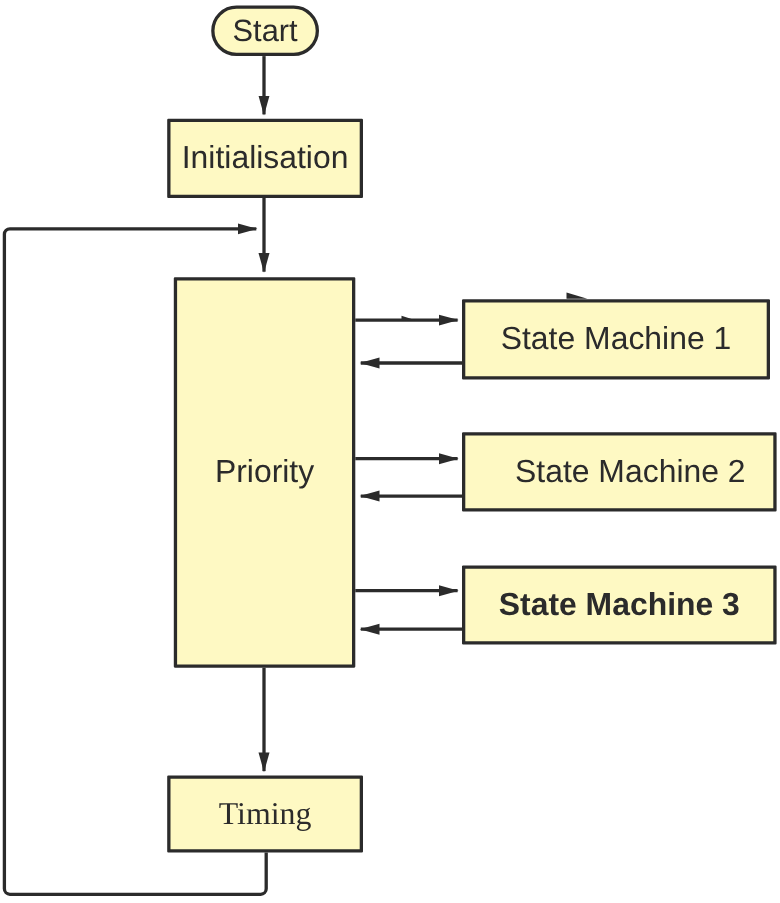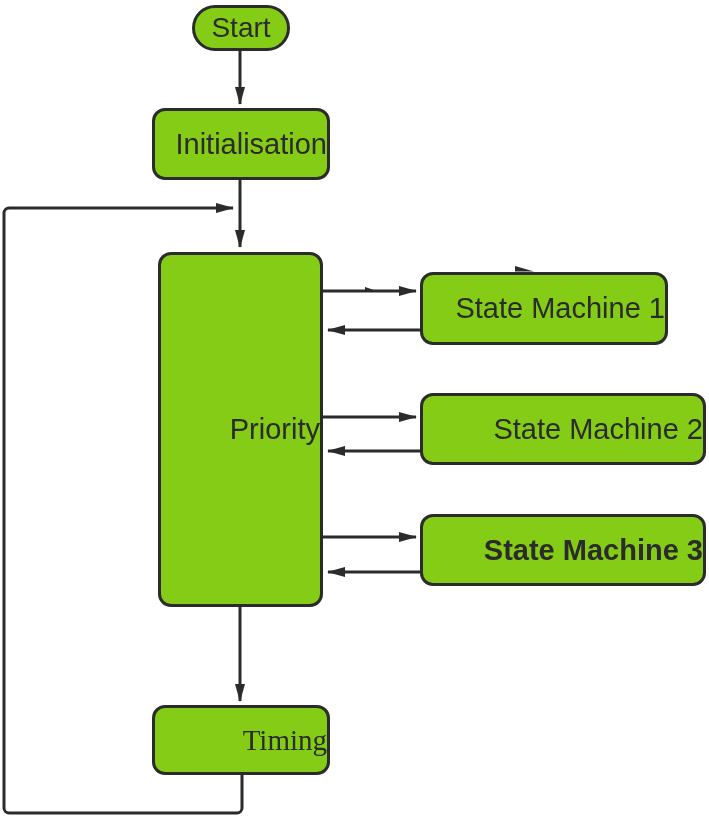--- a/index.html
+++ b/index.html
@@ -20,43 +20,42 @@
     position: absolute;
     left: 0;
     top: 0;
     width: 709px;
     height: 821px;
   }
   .node {
     position: absolute;
     box-sizing: border-box;
     border: 3px solid #2b2b2b;
-    background: #84cc16;
+    background: #fef9c3;
     display: flex;
     align-items: center;
     justify-content: center;
     font-size: 29px;
     line-height: 1;
     white-space: nowrap;
   }
   .node.terminator {
     left: 192px;
     top: 5px;
     width: 98px;
     height: 46px;
     border-radius: 23px;
     font-size: 28px;
   }
   .node.process {
-    border-radius: 13px;
-    justify-content: flex-end;
+    border-radius: 1px;
   }
   .node-initialisation { left: 152px; top: 108px; width: 178px; height: 72px; }
   .node-priority       { left: 158px; top: 252px; width: 165px; height: 355px; }
-  .node-sm1            { left: 420px; top: 272px; width: 248px; height: 73px; }
+  .node-sm1            { left: 420px; top: 272px; width: 280px; height: 73px; }
   .node-sm2            { left: 420px; top: 393px; width: 286px; height: 72px; padding-left: 20px; }
   .node-sm3            { left: 420px; top: 514px; width: 286px; height: 72px; font-weight: bold; }
   .node-timing         { left: 152px; top: 705px; width: 178px; height: 70px; font-family: Liberation Serif, serif; }
   .edge {
     stroke: #2b2b2b;
     stroke-width: 3;
     fill: none;
     stroke-linejoin: round;
   }
 </style>

